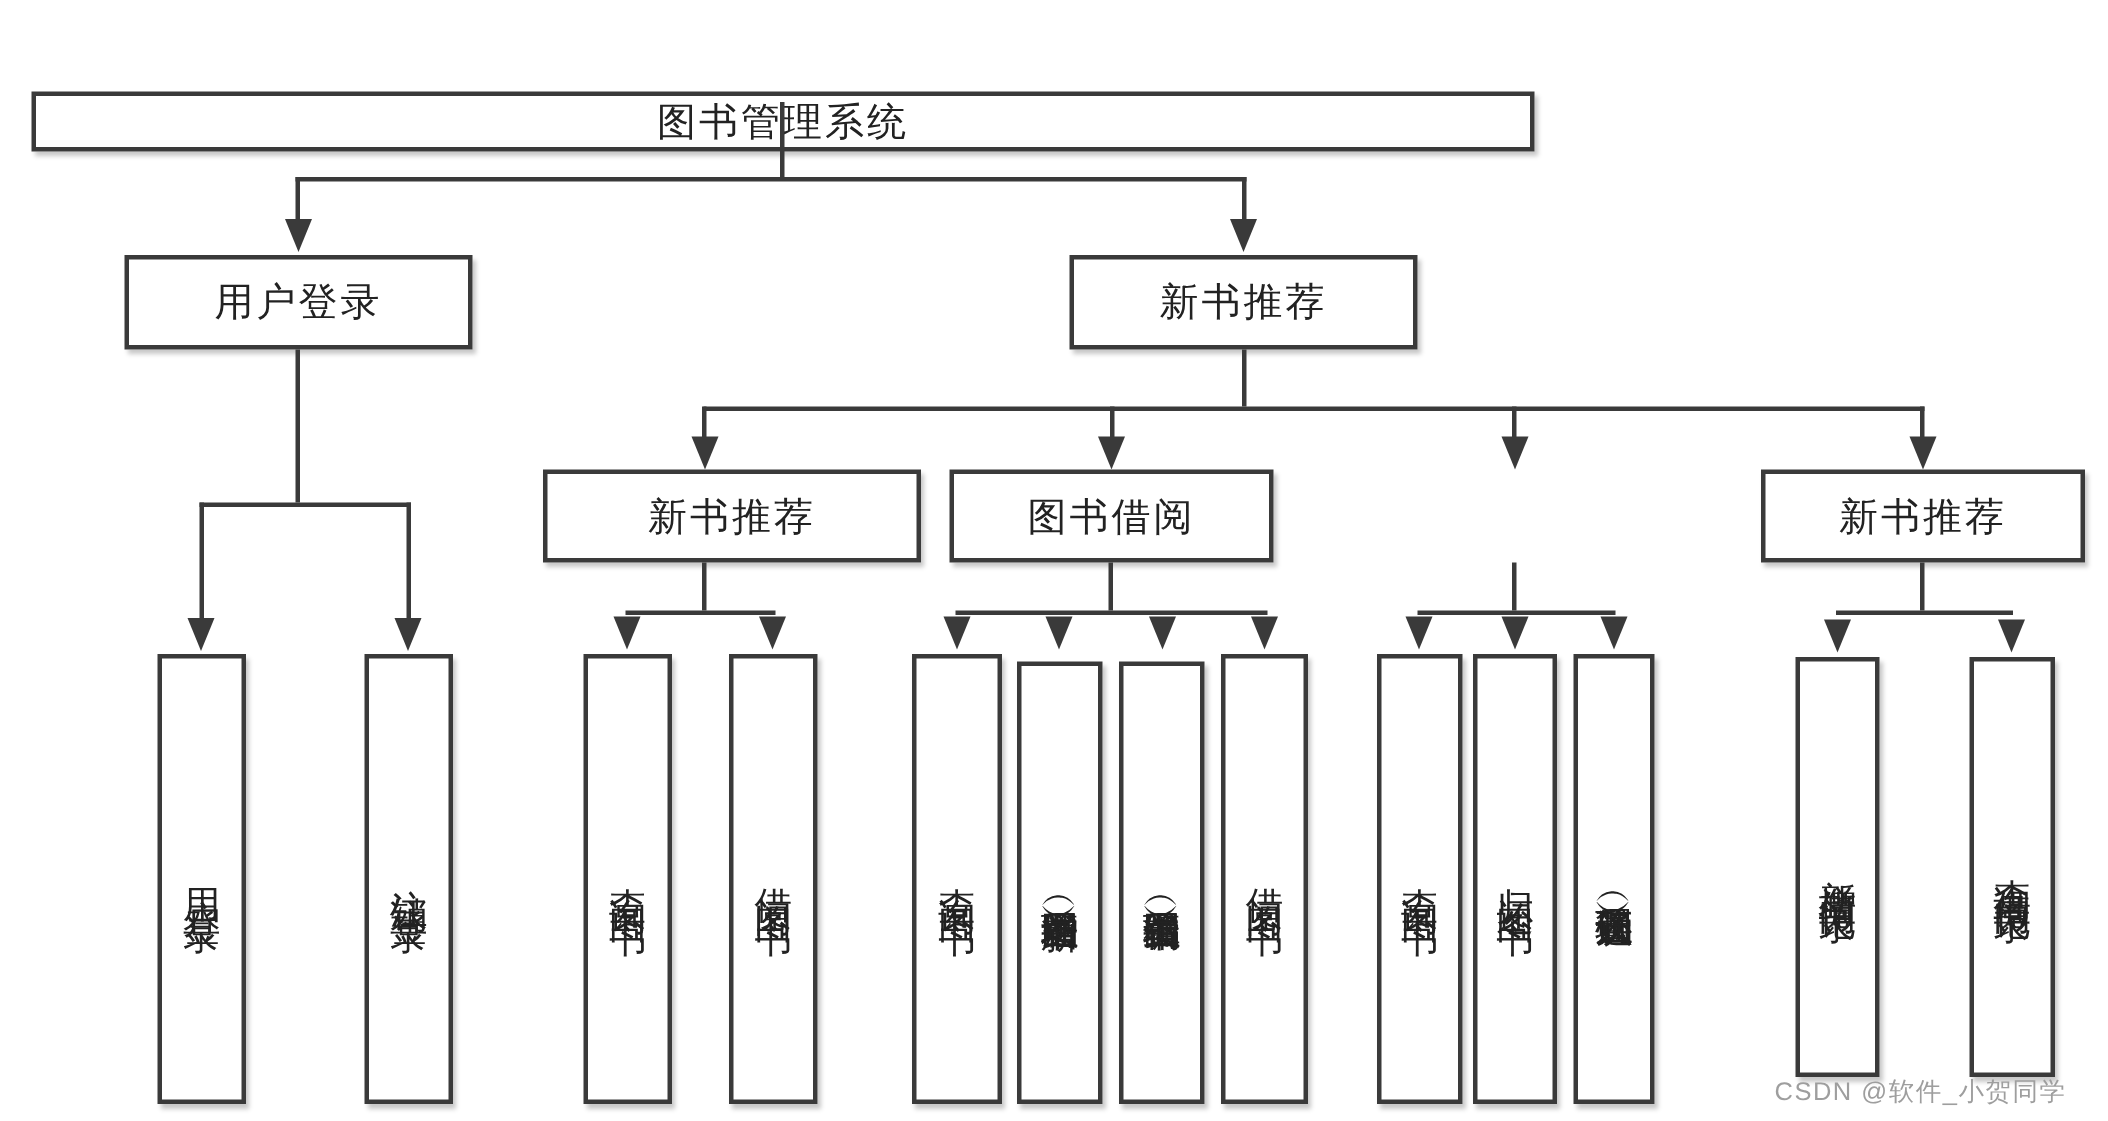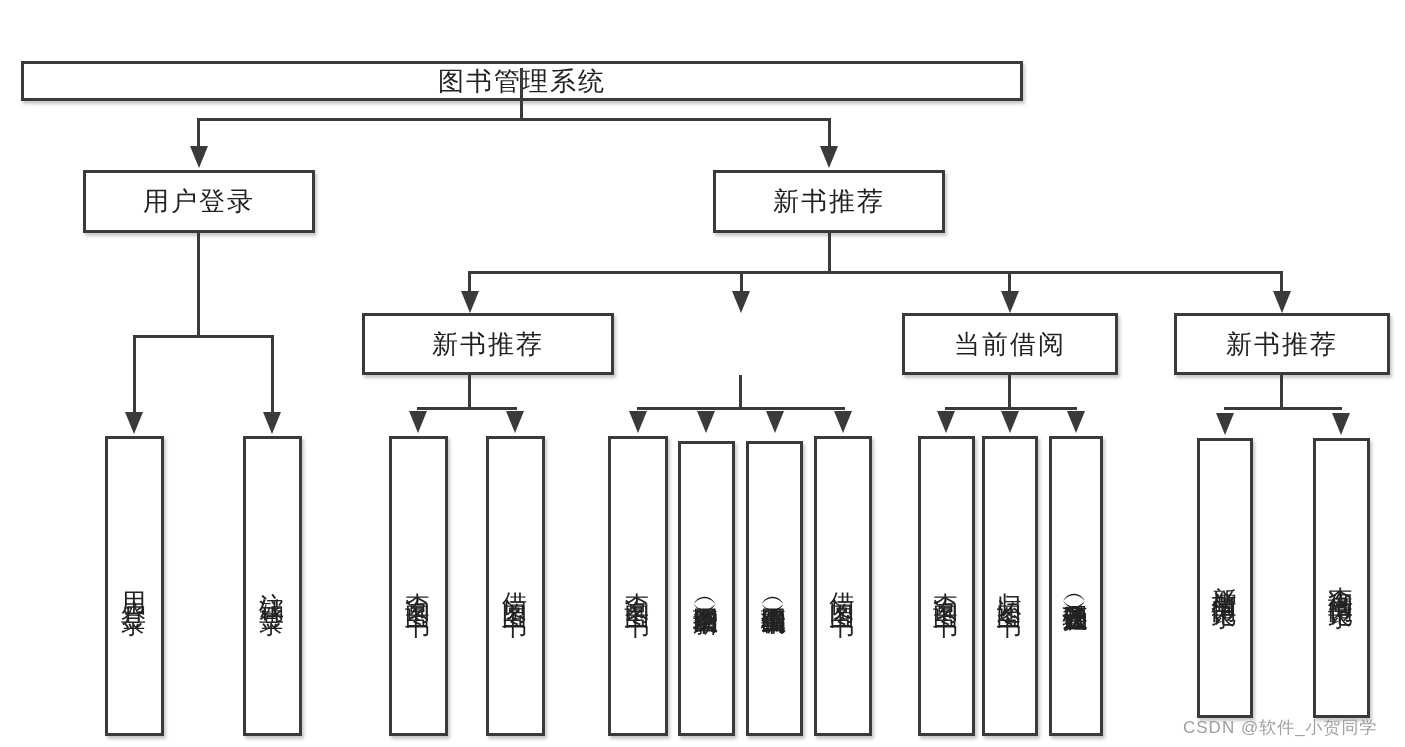--- a/index.html
+++ b/index.html
@@ -82,21 +82,21 @@
   <div class="vl" style="left:468px; top:271px; height:22px;"></div>
   <div class="arr" style="left:461px; top:291px;"></div>
   <div class="vl" style="left:740px; top:271px; height:22px;"></div>
   <div class="arr" style="left:732px; top:291px;"></div>
   <div class="vl" style="left:1008px; top:271px; height:22px;"></div>
   <div class="arr" style="left:1001px; top:291px;"></div>
   <div class="vl" style="left:1280px; top:271px; height:22px;"></div>
   <div class="arr" style="left:1273px; top:291px;"></div>
 
   <div class="box" style="left:362px; top:313px; width:252px; height:62px;">新书推荐</div>
-  <div class="box" style="left:902px; top:313px; width:216px; height:62px;">当前借阅</div>
+  <div class="box" style="left:633px; top:313px; width:216px; height:62px;">图书借阅</div>
   <div class="box" style="left:1174px; top:313px; width:216px; height:62px;">新书推荐</div>
 
   <div class="vl" style="left:468px; top:375px; height:32px;"></div>
   <div class="hl" style="left:417px; top:407px; width:100px;"></div>
   <div class="arr" style="left:409px; top:411px;"></div>
   <div class="arr" style="left:506px; top:411px;"></div>
 
   <div class="vl" style="left:739px; top:375px; height:32px;"></div>
   <div class="hl" style="left:637px; top:407px; width:208px;"></div>
   <div class="arr" style="left:629px; top:411px;"></div>

